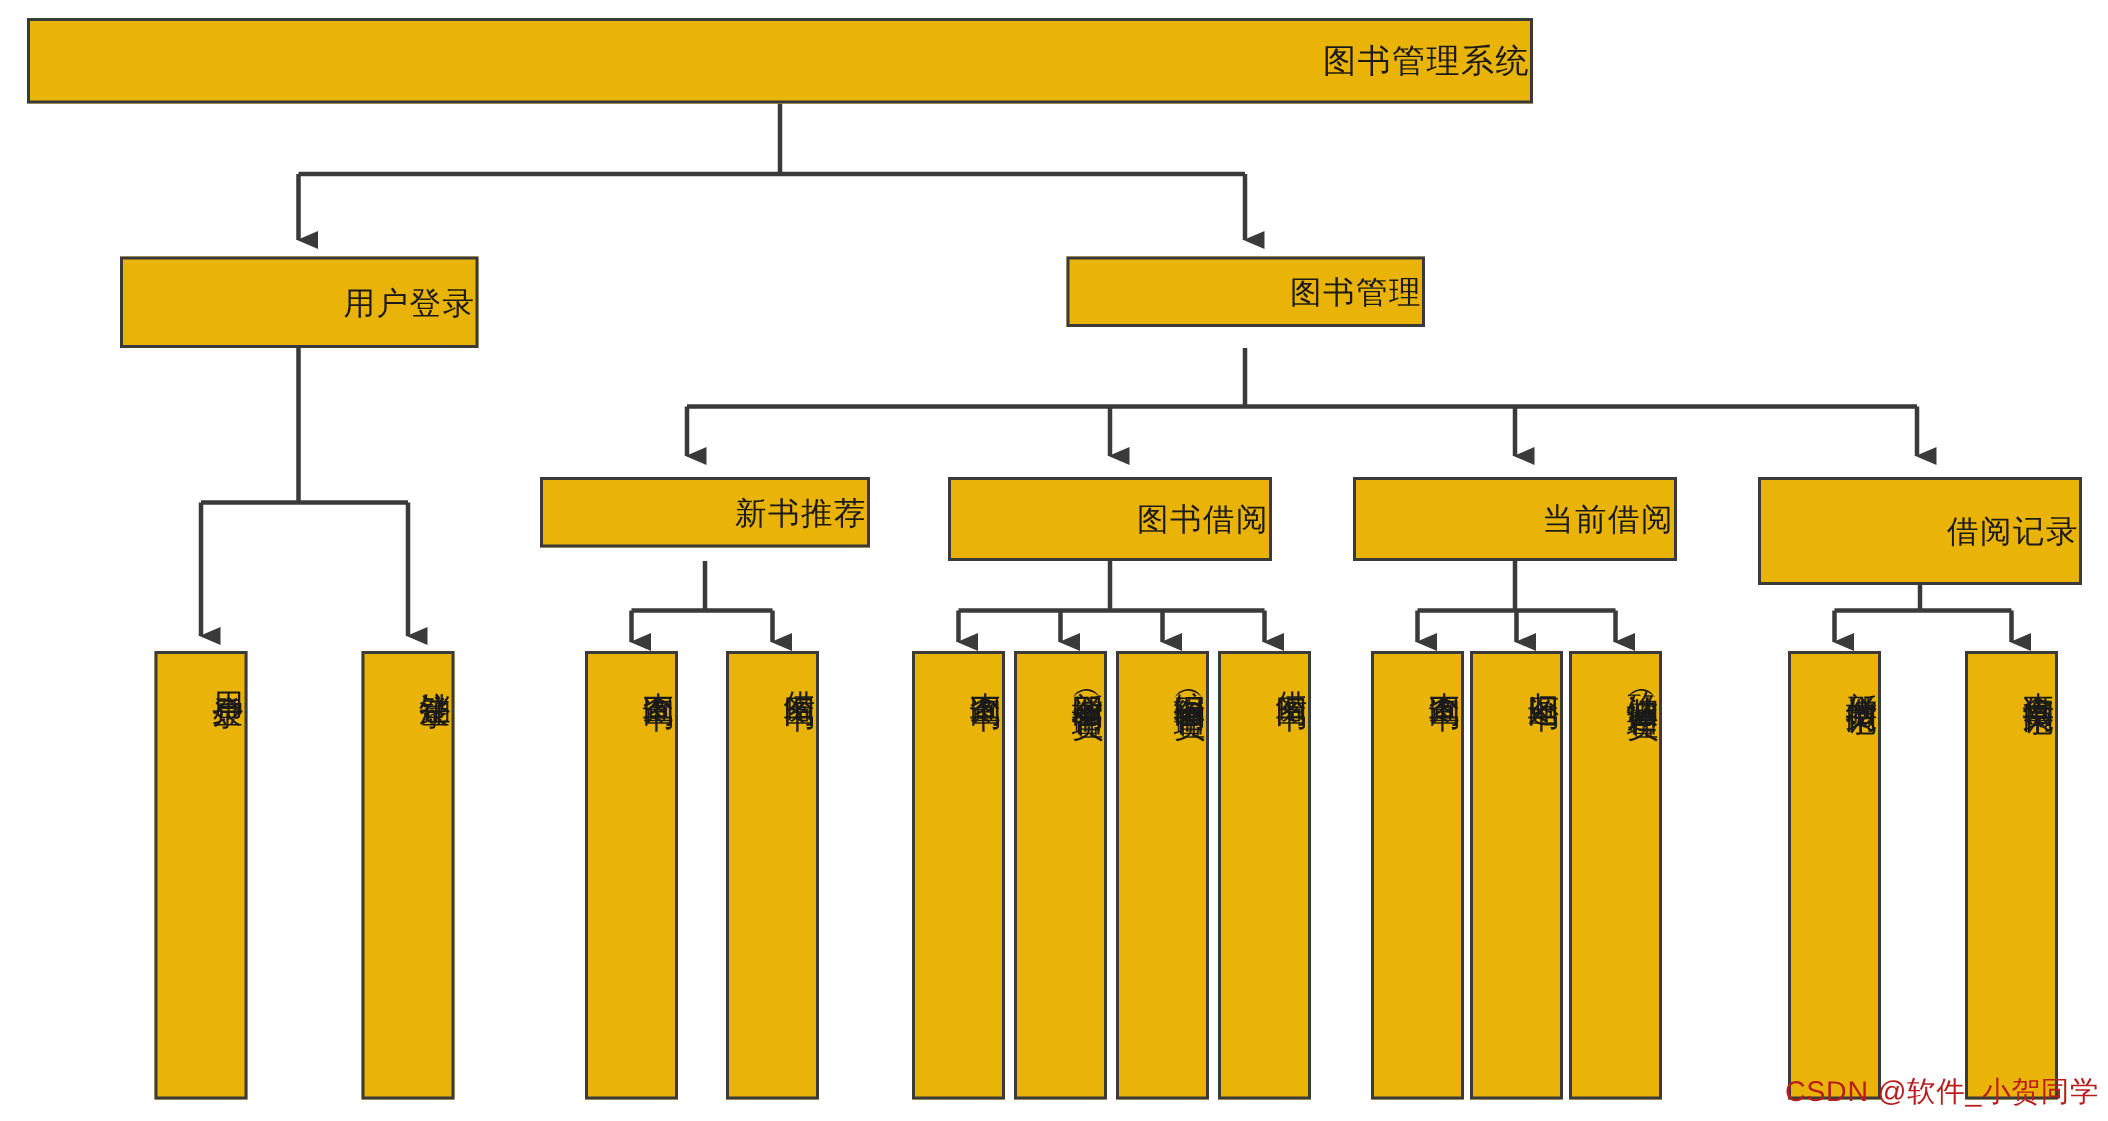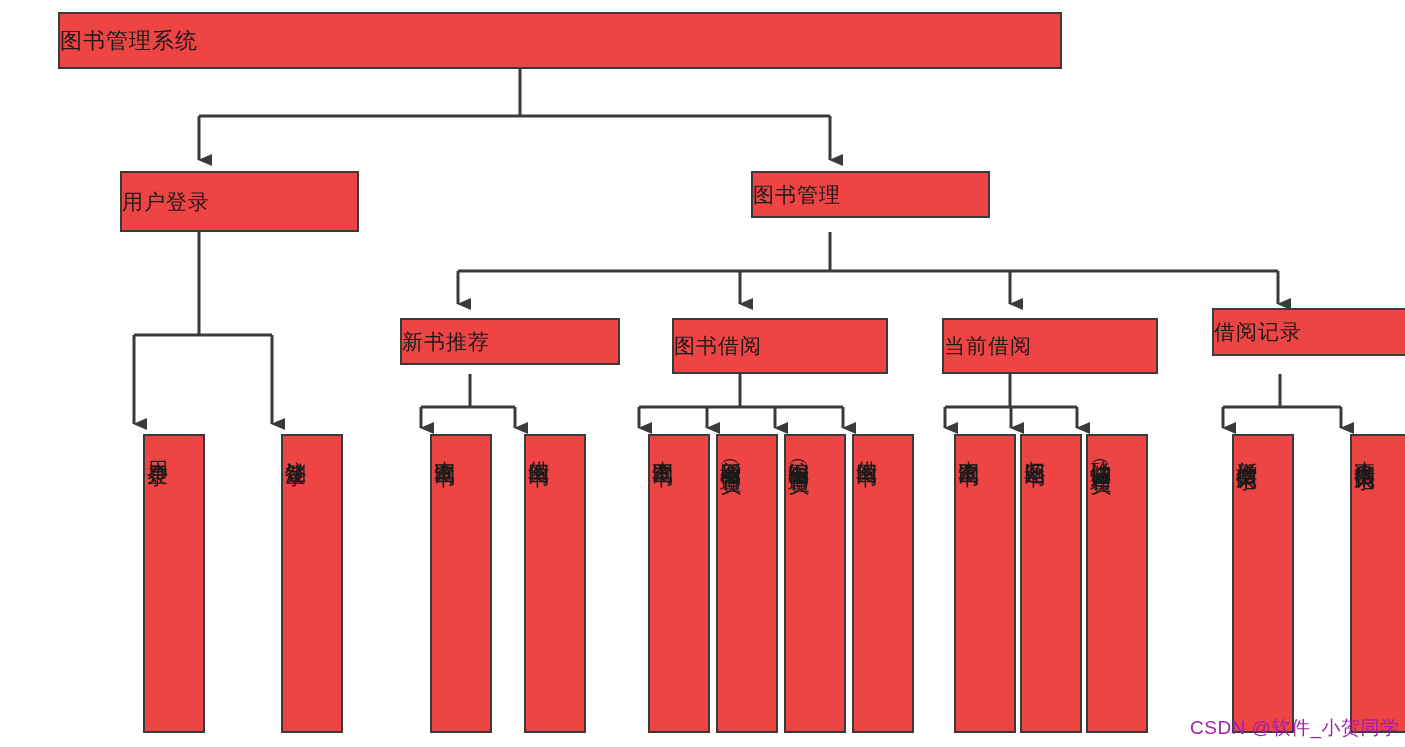--- a/index.html
+++ b/index.html
@@ -20,27 +20,26 @@
   #wires {
     position: absolute;
     left: 0;
     top: 0;
     width: 1405px;
     height: 747px;
   }
   .node {
     position: absolute;
     box-sizing: border-box;
-    background: #ef4444;
+    background: #eab308;
     border: 2px solid #3a3a3a;
     display: flex;
     align-items: center;
-    justify-content: flex-start;
+    justify-content: flex-end;
     color: #1a1a1a;
-    margin-left: 40px;
   }
   .node-h {
     font-size: 21px;
     letter-spacing: 1px;
     white-space: nowrap;
   }
   .node-root .label { font-size: 22px; letter-spacing: 1px; }
   .node-v {
     padding-top: 8px;
     align-items: flex-start;
@@ -49,21 +48,21 @@
     writing-mode: vertical-rl;
     text-orientation: upright;
     font-size: 21px;
     line-height: 1.18;
     letter-spacing: 2px;
     white-space: nowrap;
   }
   .watermark {
     position: absolute;
     font-size: 19px;
-    color: #a21caf;
+    color: #b91c1c;
     white-space: nowrap;
     letter-spacing: 0.5px;
   }
 </style>
 </head>
 <body>
 
 <div id="canvas">
 
   <svg id="wires" viewBox="0 0 1405 747" xmlns="http://www.w3.org/2000/svg">
@@ -131,21 +130,21 @@
 
   <div class="node node-h" style="left:360px; top:318px; width:220px; height:47px;">
     <span class="label">新书推荐</span>
   </div>
   <div class="node node-h" style="left:902px; top:318px; width:216px; height:56px;">
     <span class="label">当前借阅</span>
   </div>
   <div class="node node-h" style="left:632px; top:318px; width:216px; height:56px;">
     <span class="label">图书借阅</span>
   </div>
-  <div class="node node-h" style="left:1172px; top:308px; width:216px; height:48px;font-family:Liberation Serif, serif;">
+  <div class="node node-h" style="left:1172px; top:318px; width:216px; height:72px;font-family:Liberation Serif, serif;">
     <span class="label">借阅记录</span>
   </div>
 
   <div class="node node-v" style="left:103px; top:434px; width:62px; height:299px;">
     <span class="label">用户登录</span>
   </div>
   <div class="node node-v" style="left:241px; top:434px; width:62px; height:299px;">
     <span class="label">注销登录</span>
   </div>
 

